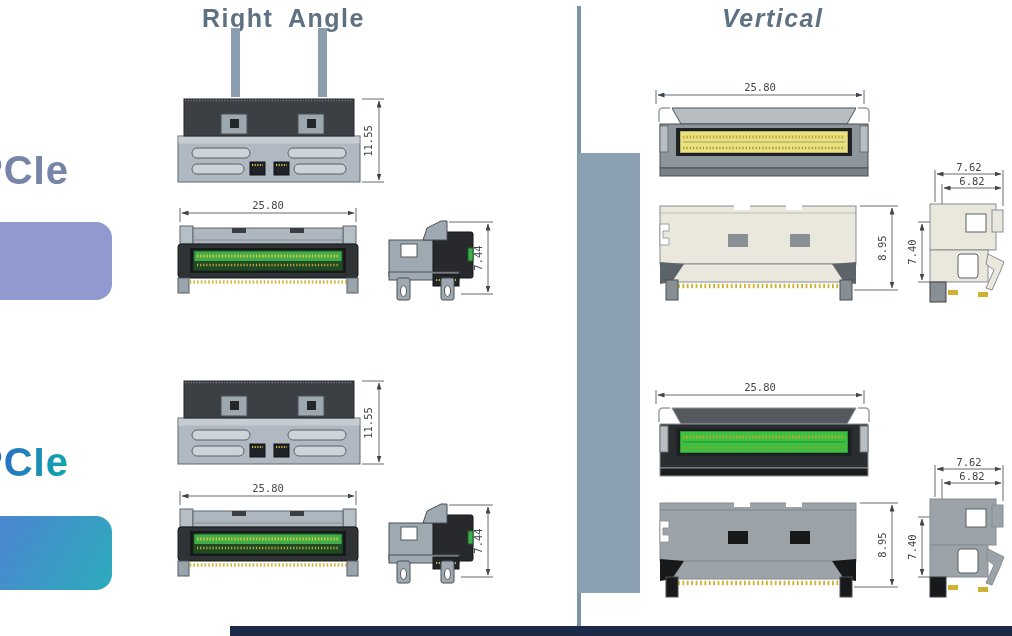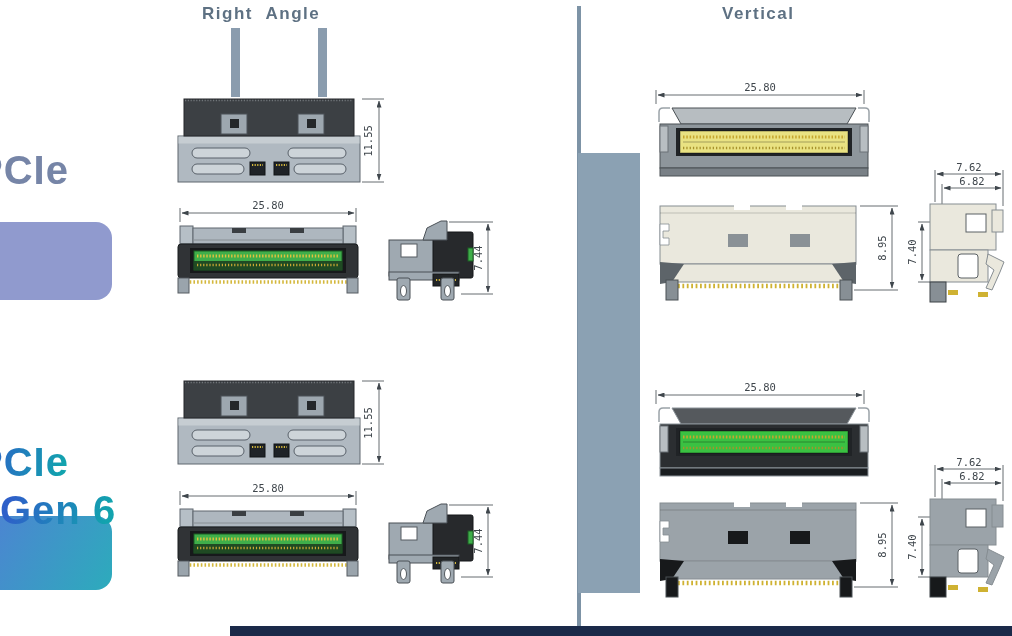--- a/index.html
+++ b/index.html
@@ -1,18 +1,18 @@
 <!DOCTYPE html>
 <html><head>
 <meta charset="utf-8">
 <style>
   html,body{margin:0;padding:0;background:#fff;font-family:"Liberation Sans",sans-serif;}
   .canvas{position:relative;width:1012px;height:636px;background:#ffffff;overflow:hidden;}
 
-  .col-header{position:absolute;font-weight:bold;font-size:17px;color:#5e7183;
+  .col-header{position:absolute;font-weight:bold;font-size:25px;color:#5e7183;
     letter-spacing:1.5px;word-spacing:7px;}
   .leader-bar{position:absolute;width:9px;height:69px;top:28px;background:#8a9cae;}
 
   .divider-line{position:absolute;left:577px;top:6px;width:4px;height:624px;background:#7d93a6;}
   .divider-band{position:absolute;left:578px;top:153px;width:62px;height:440px;background:#8ba1b3;}
   .bottom-bar{position:absolute;left:230px;top:626px;width:782px;height:10px;background:#1b2a49;}
 
   .row-label{position:absolute;font-weight:bold;font-size:40px;letter-spacing:1px;z-index:2;}
   .row1-text{color:#6b7ba0;opacity:.92;}
   .grad-text{color:#1b85b8;}
@@ -179,34 +179,33 @@
         <rect x="96" y="96" width="20" height="24" rx="3" fill="#ffffff" stroke="#5a6065"></rect>
         <path d="M126,96 l16,8 -4,10 -8,18 -6,-2 8,-18 -8,-6 z" fill="var(--vp-body)" stroke="#868d92"></path>
         <rect x="68" y="124" width="16" height="20" fill="var(--vp-leg)" stroke="#3c4246"></rect>
         <rect x="86" y="132" width="10" height="5" fill="#cfb232"></rect>
         <rect x="116" y="134" width="10" height="5" fill="#cfb232"></rect>
       </symbol>
     </defs>
   </svg>
 
   <div class="col-header" style="left:202px;top:4px;">Right Angle</div>
-  <div class="col-header" style="left:722px;top:4px;">Vertical</div>
+  <div class="col-header" style="left:722px;top:4px;font-style:italic;">Vertical</div>
   <div class="leader-bar" style="left:231px;"></div>
   <div class="leader-bar" style="left:318px;"></div>
 
   <div class="divider-line"></div>
   <div class="divider-band"></div>
   <div class="bottom-bar"></div>
 
   <div class="label-block block-row1"></div>
   <div class="row-label row1-text" style="left:-24px;top:148px;">PCIe</div>
 
   <div class="label-block block-row2"></div>
   <div class="row-label grad-text" style="left:-24px;top:440px;">PCIe</div>
-  <div class="row-label grad-text" style="left:0px;top:488px;">Gen 6</div>
 
   <svg class="view" style="left:176px;top:96px;" width="212" height="90" viewBox="0 0 212 90">
     <use href="#sym-ra-top"></use>
     <text class="dim" transform="translate(196 45) rotate(-90)" text-anchor="middle">11.55</text>
   </svg>
   <svg class="view" style="left:174px;top:198px;" width="196" height="104" viewBox="0 0 196 104">
     <use href="#sym-ra-front"></use>
     <text class="dim" x="94" y="11" text-anchor="middle">25.80</text>
   </svg>
   <svg class="view" style="left:381px;top:216px;" width="120" height="88" viewBox="0 0 120 88">

